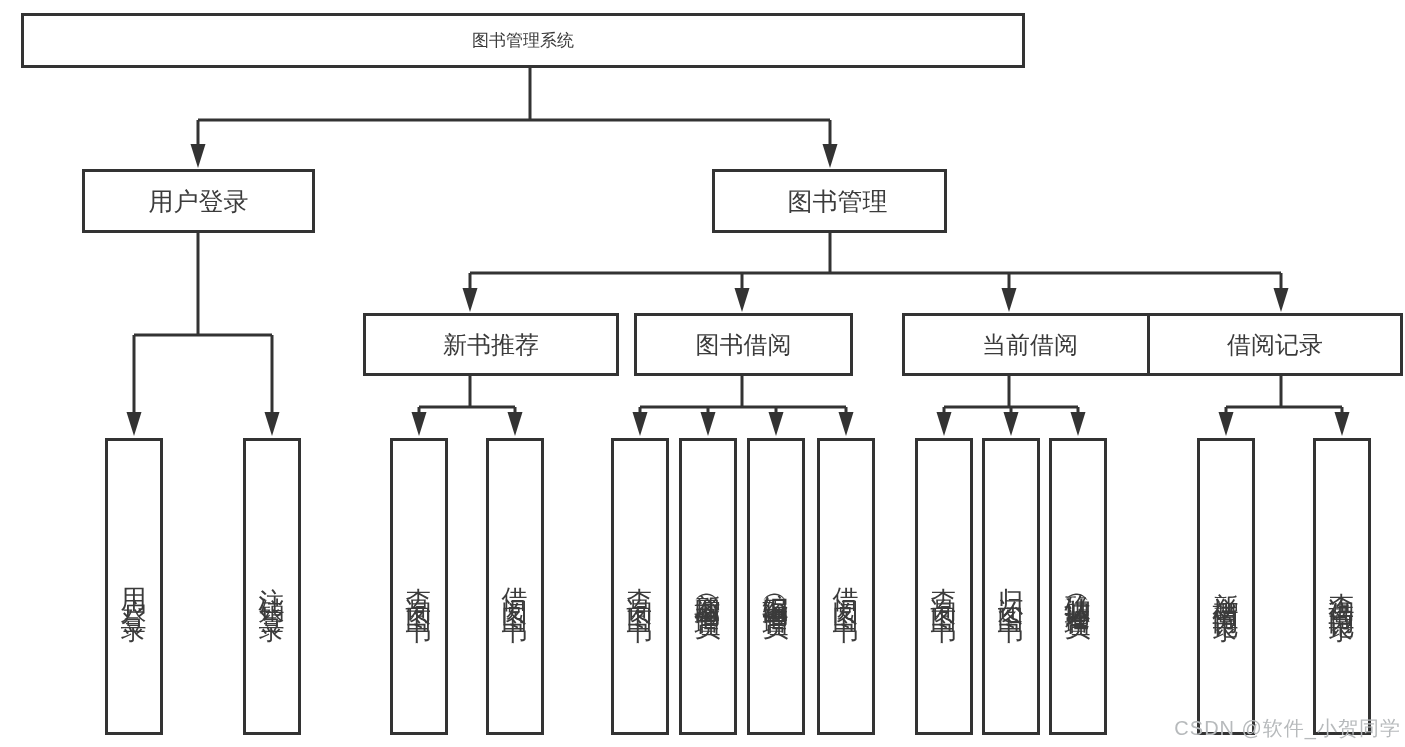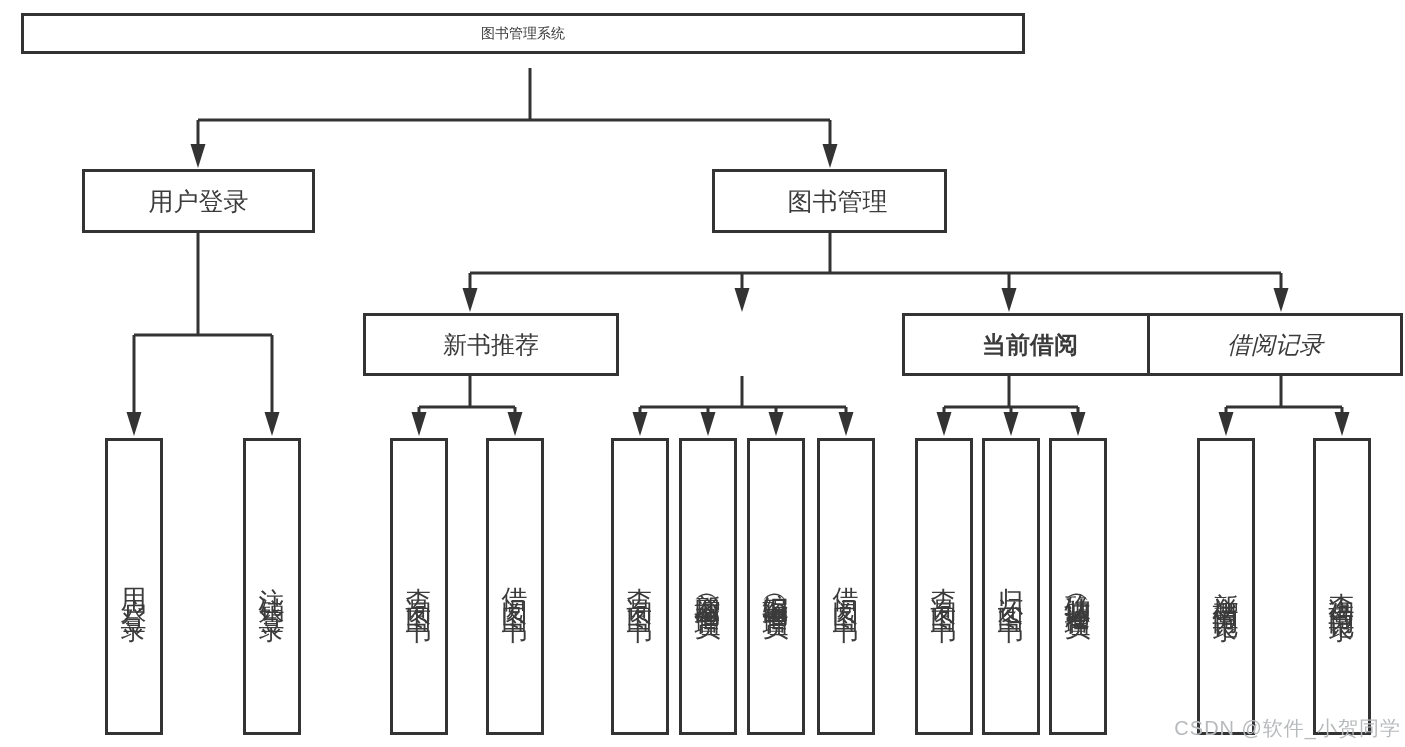--- a/index.html
+++ b/index.html
@@ -14,29 +14,29 @@
   .node{
     position:absolute;
     background:#ffffff;
     border:3px solid #333333;
     box-sizing:border-box;
     display:flex;
     align-items:center;
     justify-content:center;
     text-align:center;
   }
-  .root-node{left:21px;top:13px;width:1004px;height:41px;font-size:14px;}
+  .root-node{left:21px;top:13px;width:1004px;height:55px;font-size:17px;}
   .l2-node{top:169px;width:233px;height:64px;font-size:25px;}
   #node-user-login{left:82px;}
   #node-book-management{left:712px;width:235px;padding-left:16px;}
   .l3-node{top:313px;width:256px;height:63px;font-size:24px;}
   #node-new-book-recommend{left:363px;}
   #node-book-borrow{left:634px;width:219px;}
-  #node-current-borrow{left:902px;font-weight:bold;}
-  #node-borrow-records{left:1147px;font-style:italic;}
+  #node-current-borrow{left:902px;}
+  #node-borrow-records{left:1147px;}
   .leaf-node{top:438px;width:58px;height:297px;font-size:26px;}
   .vlabel{
     writing-mode:vertical-rl;
     text-orientation:mixed;
     white-space:nowrap;
     line-height:1;
   }
   #svg-connectors{position:absolute;left:0;top:0;pointer-events:none;}
   #svg-connectors line{stroke:#333333;stroke-width:3;}
   #svg-connectors polygon{fill:#333333;stroke:none;}
@@ -124,20 +124,23 @@
   <div class="node l2-node" id="node-user-login">
     <span>用户登录</span>
   </div>
   <div class="node l2-node" id="node-book-management">
     <span>图书管理</span>
   </div>
 
   <div class="node l3-node" id="node-new-book-recommend">
     <span>新书推荐</span>
   </div>
+  <div class="node l3-node" id="node-book-borrow">
+    <span>图书借阅</span>
+  </div>
   <div class="node l3-node" id="node-current-borrow">
     <span>当前借阅</span>
   </div>
   <div class="node l3-node" id="node-borrow-records">
     <span>借阅记录</span>
   </div>
 
   <div class="node leaf-node" style="left:105px;">
     <span class="vlabel" style="letter-spacing: 10px;">用户登录</span>
   </div>

